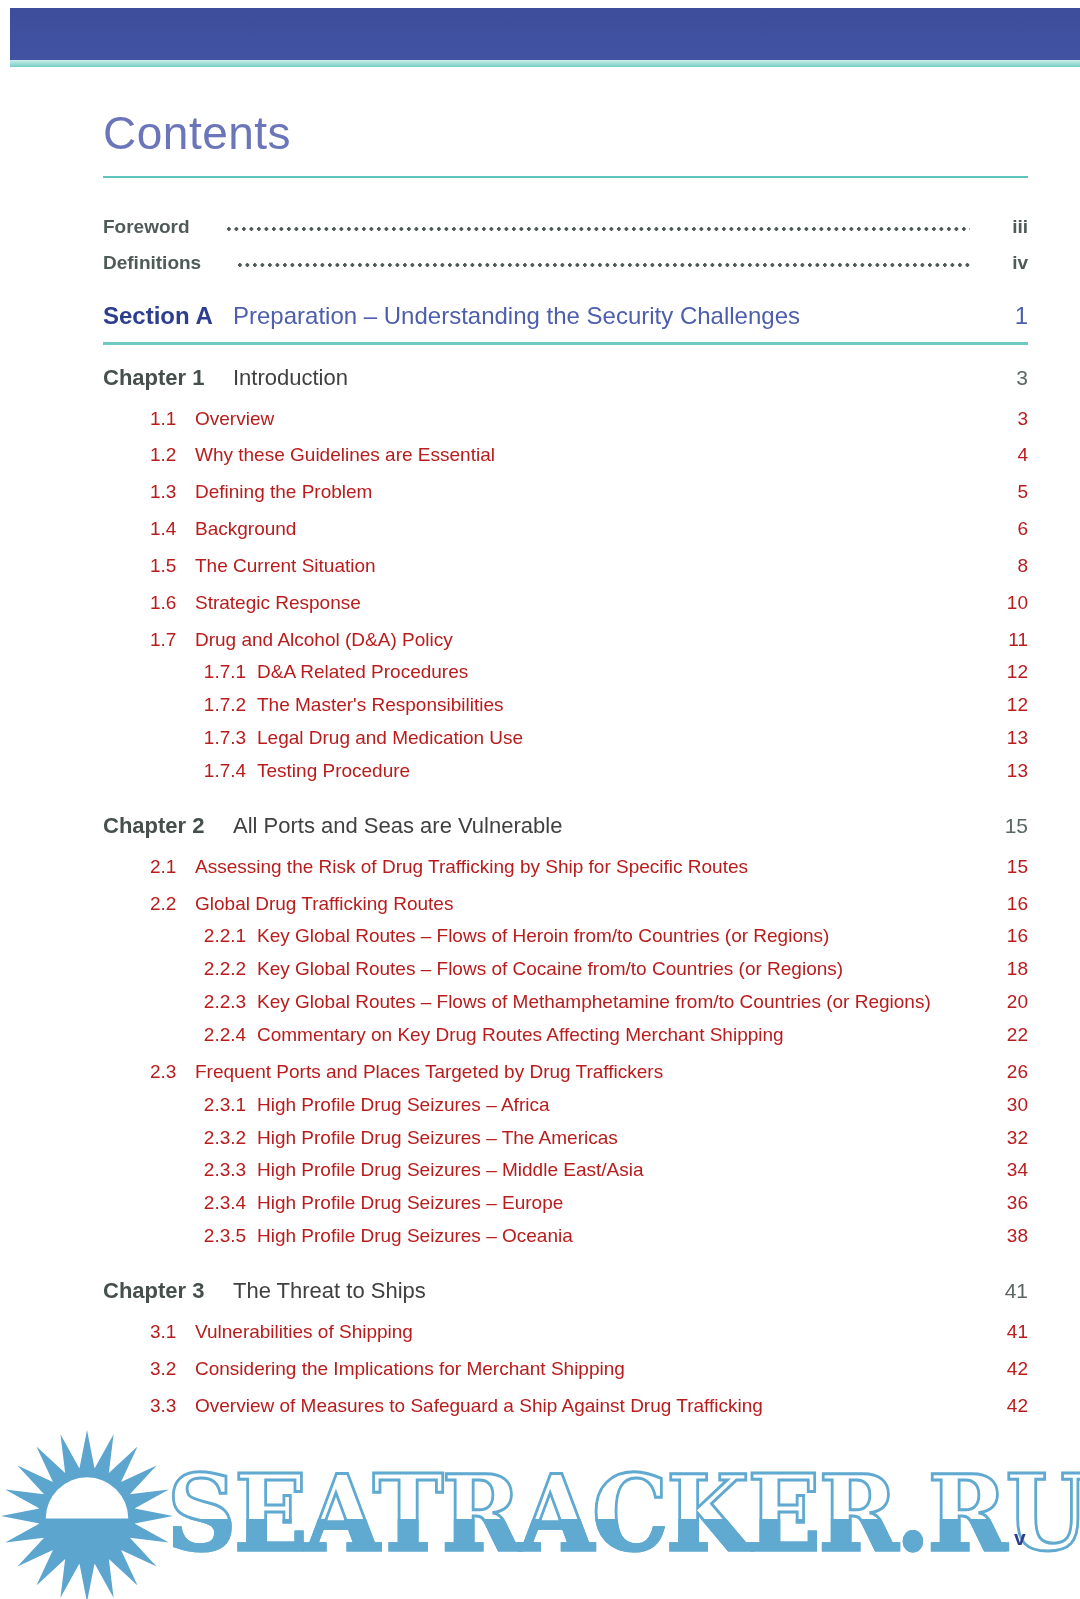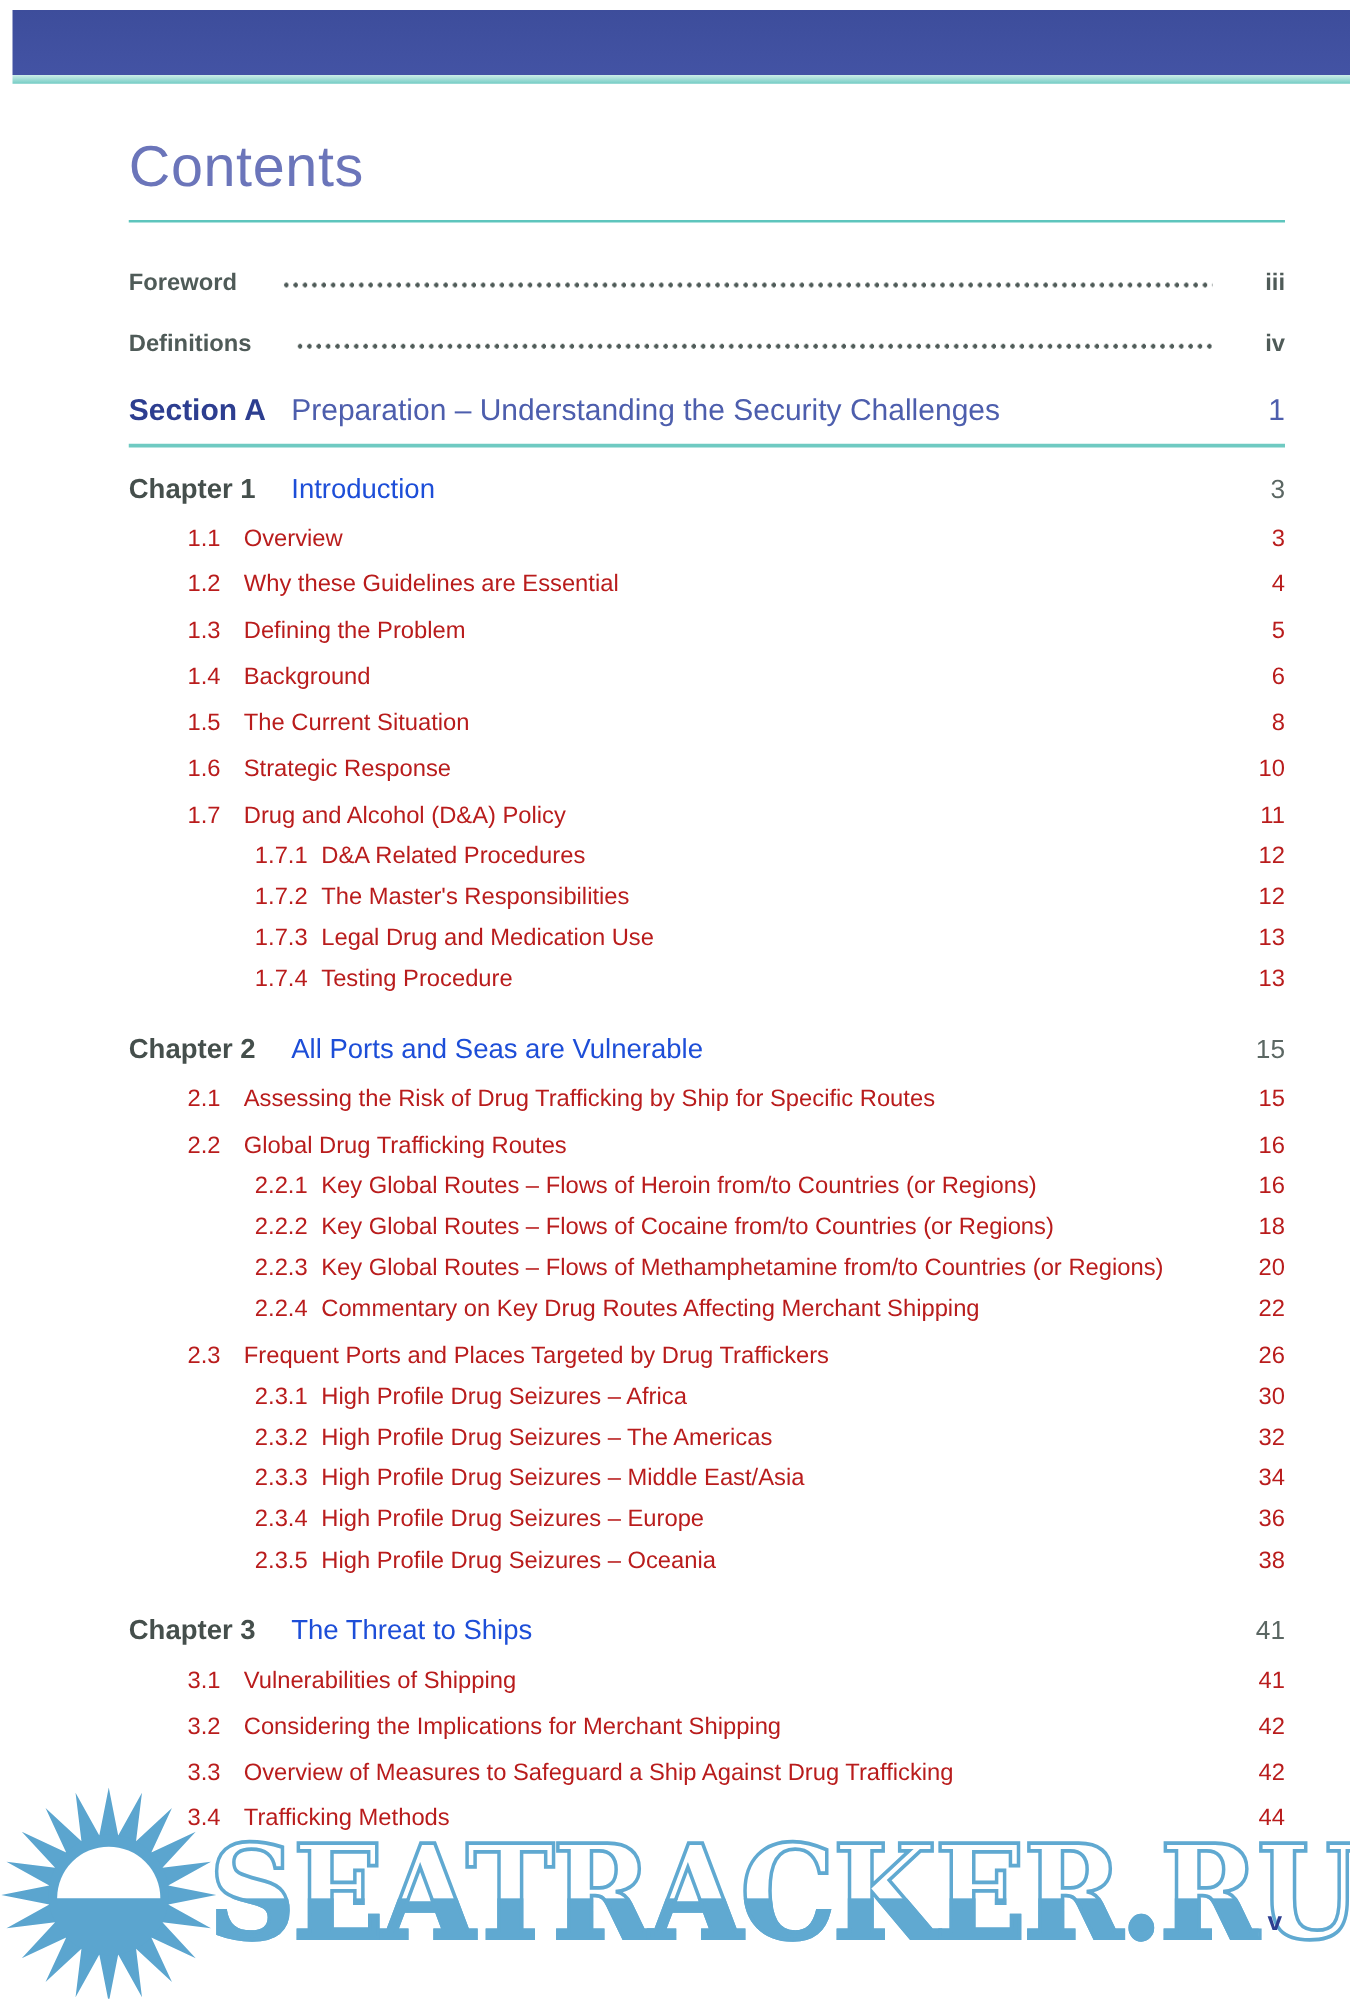--- a/index.html
+++ b/index.html
@@ -20,40 +20,40 @@
   
   .content{position:absolute;left:103px;width:925px;top:0;}
   .doc-title{
     margin-top:108px;font-size:46px;line-height:1.12;font-weight:400;
     color:#6b75ba;letter-spacing:0.5px;
   }
   .title-rule{margin-top:16px;border-top:2px solid #5ec5bd;}
   
   .front-rows{margin-top:38px;}
   .front-row{display:flex;align-items:baseline;font-size:19px;font-weight:bold;color:#4f5b58;gap:34px;}
-  .front-row + .front-row{margin-top:27px;}
+  .front-row + .front-row{margin-top:14px;}
   .leader{
     flex:1;align-self:baseline;height:4px;margin:0 8px 0 3px;position:relative;top:-2px;
     background-image:radial-gradient(circle at 2px 2px,#4f5b58 1.7px,rgba(0,0,0,0) 1.9px);
     background-size:7.5px 4px;background-repeat:repeat-x;background-position:0 0;
   }
   .fr-page{font-weight:bold;}
   
   .section-block{
     margin-top:28px;padding-bottom:12px;border-bottom:3px solid #6fcac2;
     display:flex;align-items:baseline;font-size:24px;
   }
   .sec-label{font-weight:bold;color:#2d3e90;width:130px;flex:0 0 130px;}
   .sec-title{color:#4d5ead;}
   .sec-page{margin-left:auto;color:#4d5ead;}
   
   .chapter-head{display:flex;align-items:baseline;font-size:22px;margin-top:31px;}
   .chapter-head.first{margin-top:20px;}
   .ch-label{font-weight:bold;color:#454f4c;width:130px;flex:0 0 130px;}
-  .ch-title{color:#1d4ed8;}
+  .ch-title{color:#404040;}
   .ch-page{margin-left:auto;color:#5b6763;font-size:21px;}
   
   .row{display:flex;align-items:baseline;font-size:19px;color:#b91c1c;line-height:1.15;}
   .row .num{flex:0 0 auto;}
   .row.lv1{padding-left:47px;margin-top:15px;}
   .row.lv1 .num{width:45px;}
   .row.lv2{padding-left:90px;margin-top:11px;}
   .row.lv2 .num{width:64px;text-align:center;}
   .row.after-head{margin-top:17px;}
   .row .pg{margin-left:auto;text-align:right;}
@@ -241,25 +241,20 @@
       <div class="row lv1">
         <span class="num">3.2</span>
         <span class="ttl">Considering the Implications for Merchant Shipping</span>
         <span class="pg">42</span>
       </div>
       <div class="row lv1">
         <span class="num">3.3</span>
         <span class="ttl">Overview of Measures to Safeguard a Ship Against Drug Trafficking</span>
         <span class="pg">42</span>
       </div>
-      <div class="row lv1">
-        <span class="num">3.4</span>
-        <span class="ttl">Trafficking Methods</span>
-        <span class="pg">44</span>
-      </div>
     </div>
 </div>
 
 <div class="watermark">
   <svg class="sun" width="172" height="172" viewBox="0 0 200 200">
     <polygon id="sun-star" points="100.0,0.0 108.8,44.7 130.9,4.9 125.4,50.1 158.8,19.1 139.6,60.4 180.9,41.2 149.9,74.6 195.1,69.1 155.3,91.2 200.0,100.0 155.3,108.8 195.1,130.9 149.9,125.4 180.9,158.8 139.6,139.6 158.8,180.9 125.4,149.9 130.9,195.1 108.8,155.3 100.0,200.0 91.2,155.3 69.1,195.1 74.6,149.9 41.2,180.9 60.4,139.6 19.1,158.8 50.1,125.4 4.9,130.9 44.7,108.8 0.0,100.0 44.7,91.2 4.9,69.1 50.1,74.6 19.1,41.2 60.4,60.4 41.2,19.1 74.6,50.1 69.1,4.9 91.2,44.7" fill="#5ba5cf"></polygon>
     <circle cx="100" cy="100" r="56" fill="#5ba5cf"></circle>
     <path d="M 52 103 A 48 48 0 0 1 148 103 Z" fill="#ffffff"></path>
   </svg>
   <div class="wm-text">SEATRACKER.RU</div>

